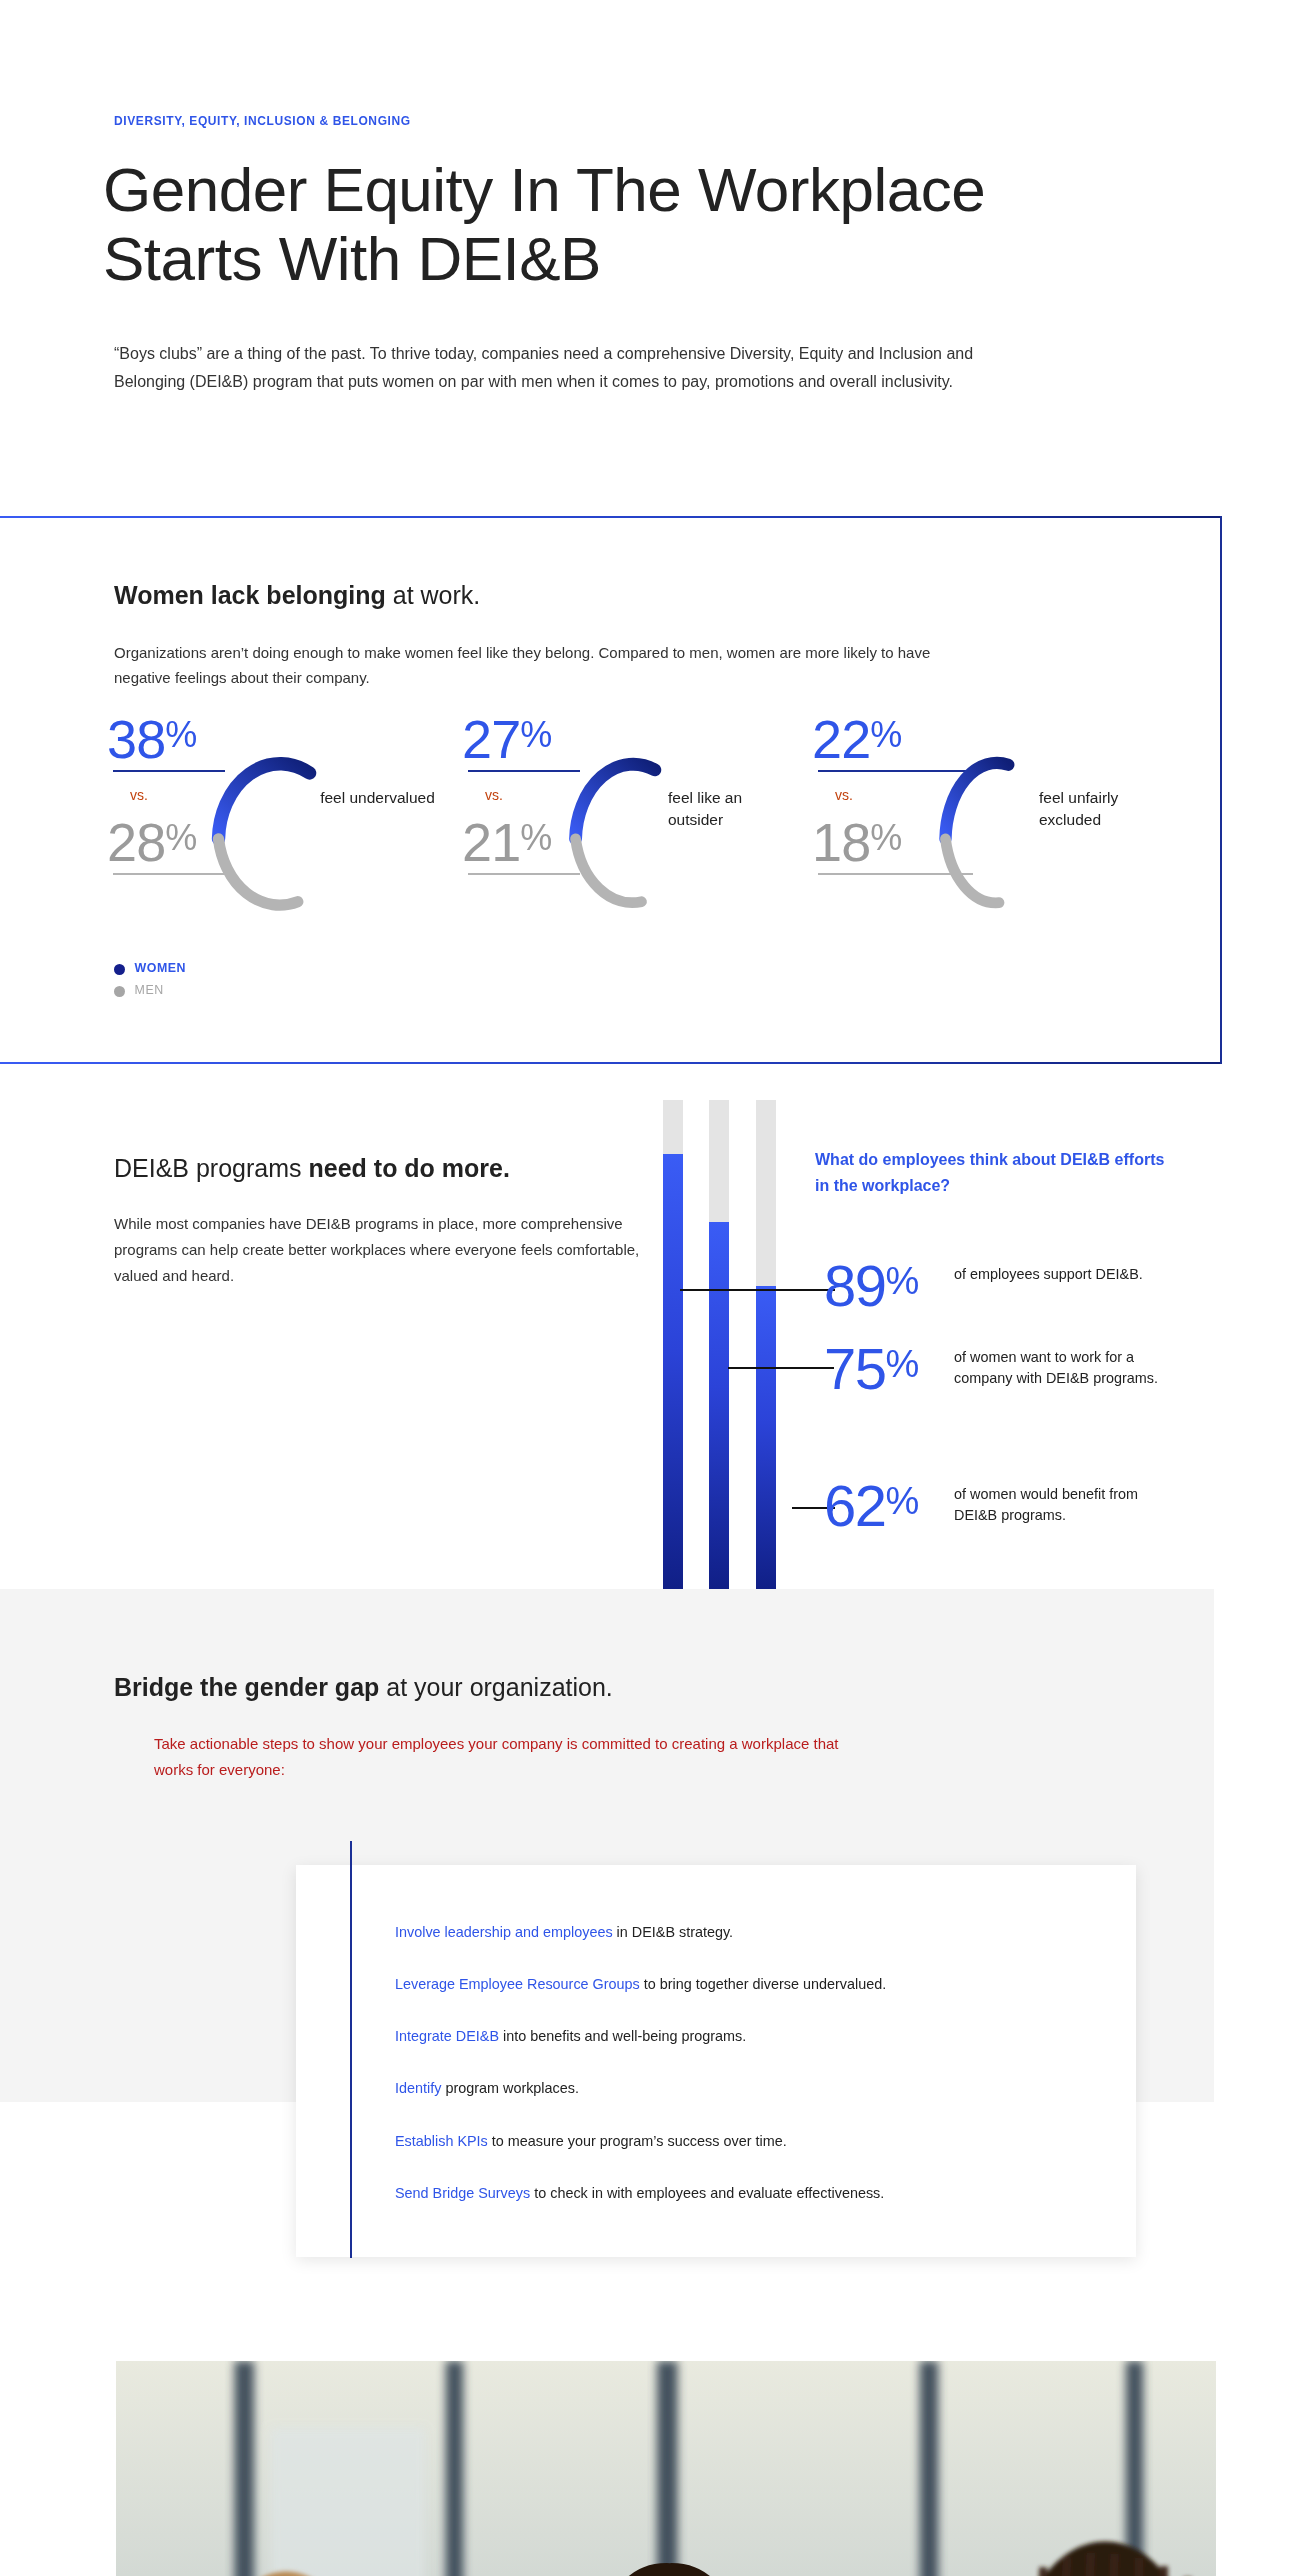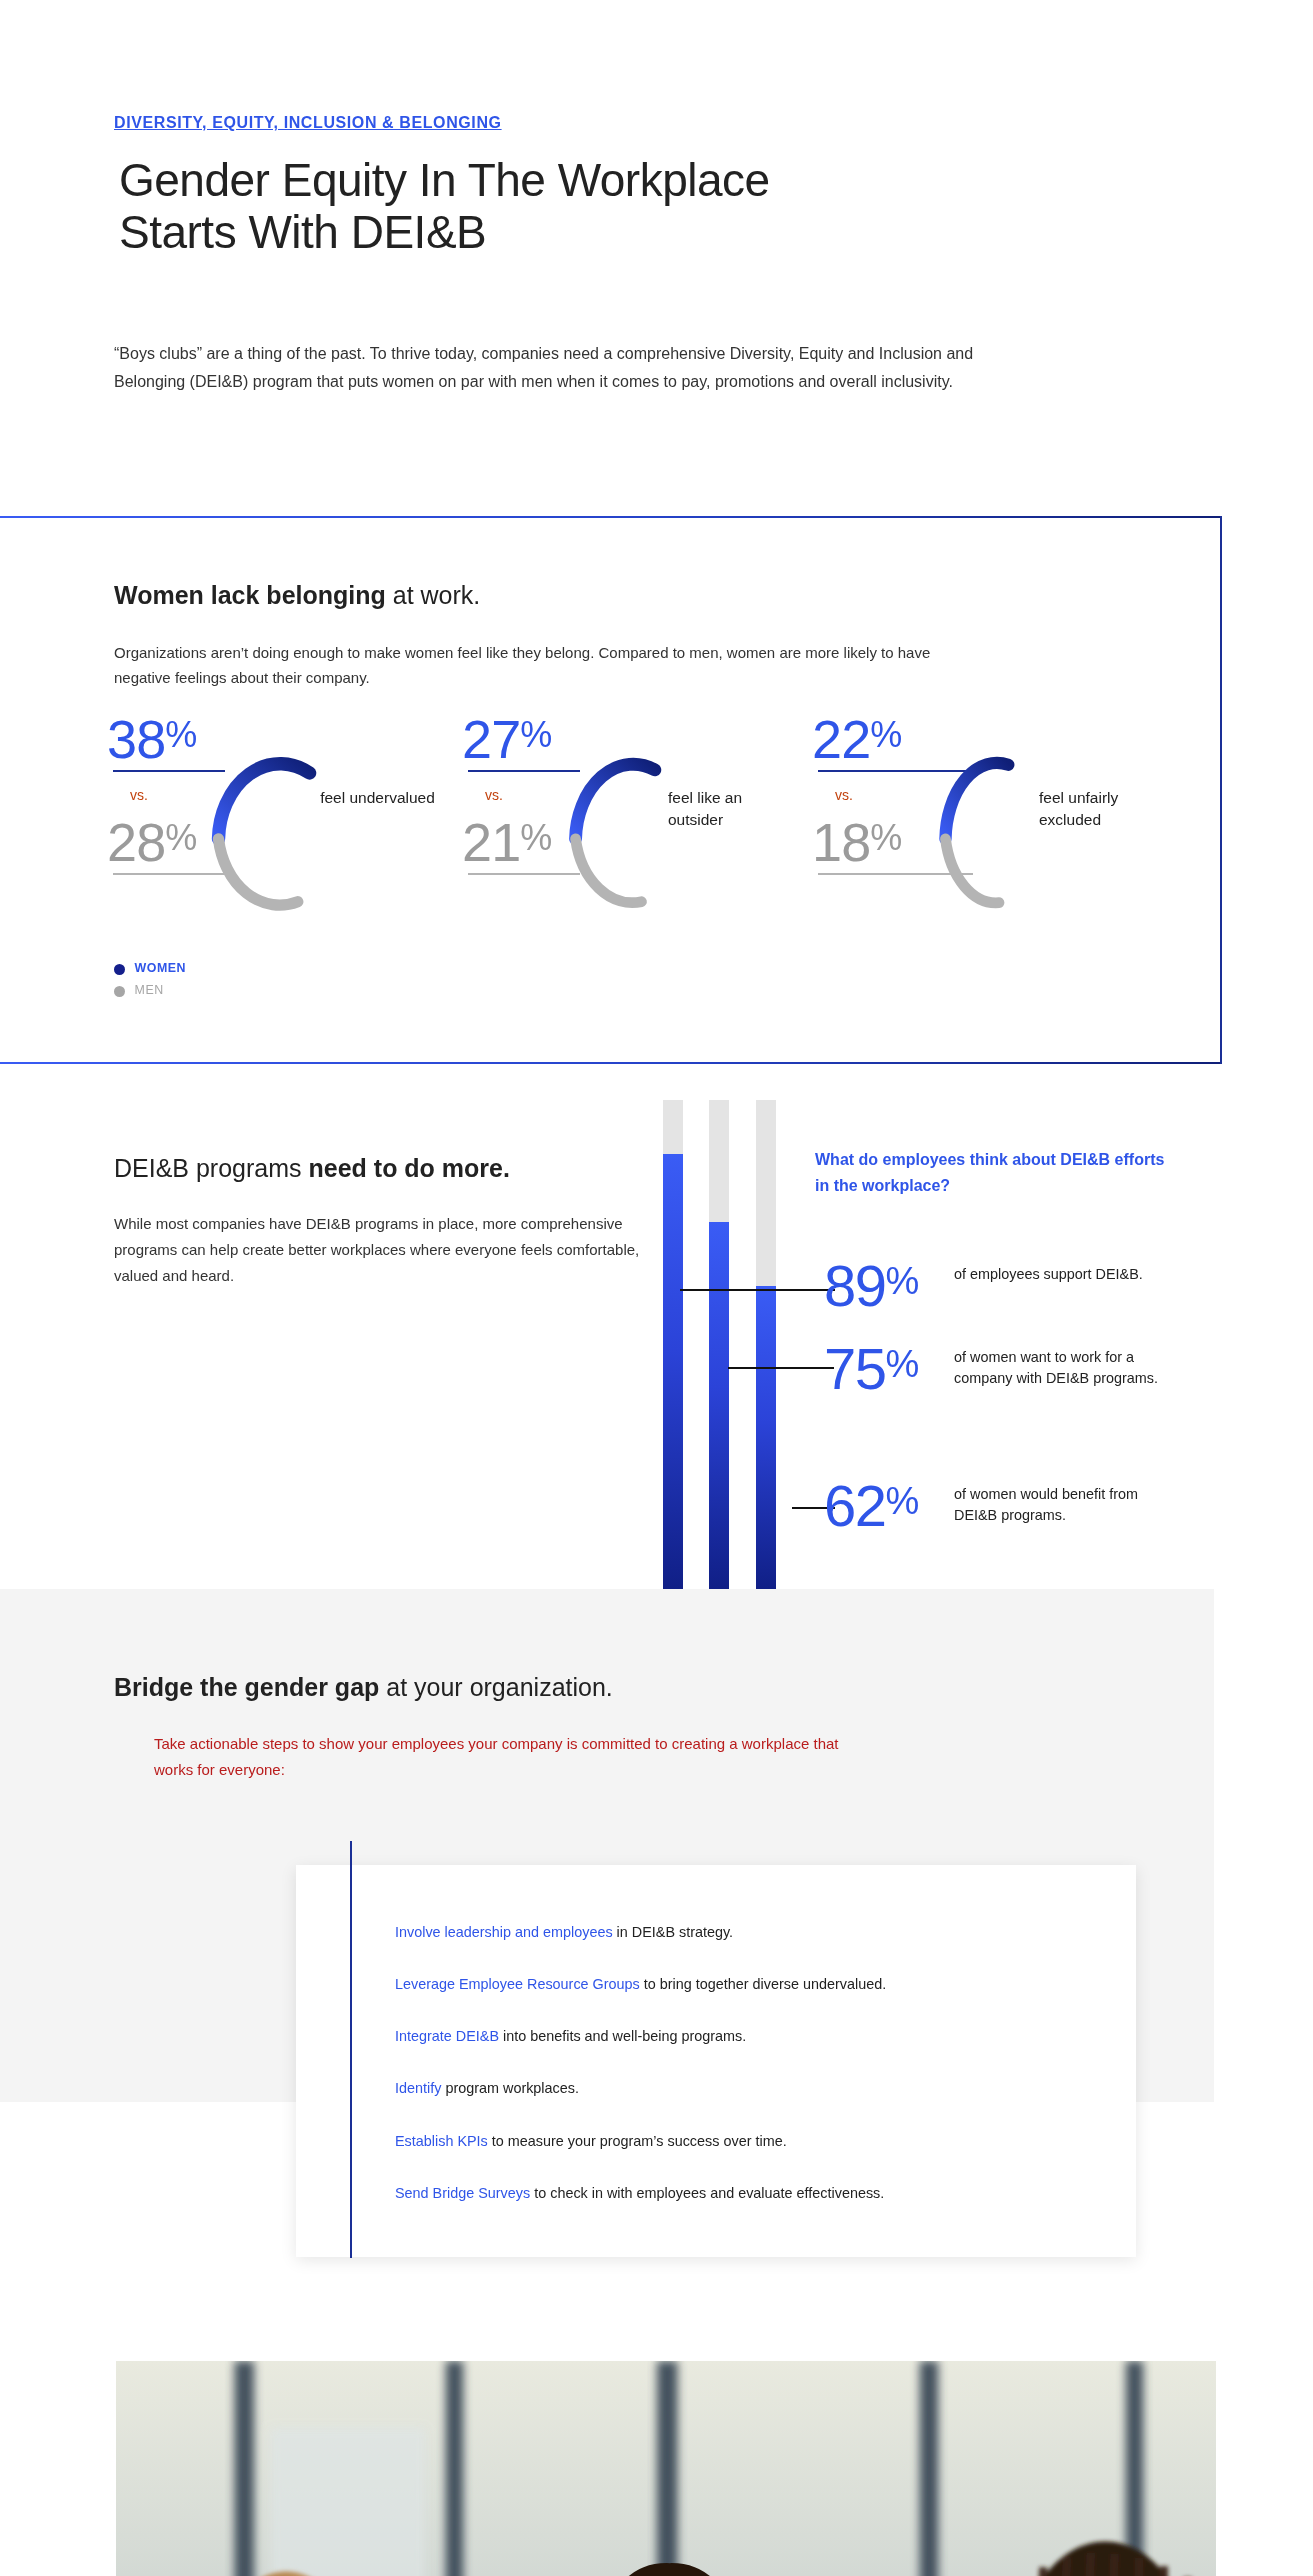--- a/index.html
+++ b/index.html
@@ -7,27 +7,26 @@
   body {
     width:1314px; height:3195px;
     font-family:"Liberation Sans", sans-serif;
     color:#1a1a1a; position:relative; overflow:hidden;
   }
   .page { position:relative; width:1314px; height:3195px; background:#ffffff; }
 
   
   .eyebrow {
     position:absolute; left:114px; top:114px;
-    font-size:16px; font-weight:700; letter-spacing:0.6px;
+    font-size:12px; font-weight:700; letter-spacing:0.6px;
     color:#2f55e8;
-    text-decoration:underline;
   }
   .h1 {
-    position:absolute; left:119px; top:155px; width:1030px;
-    font-size:46px; font-weight:300; line-height:1.12;
+    position:absolute; left:103px; top:155px; width:1030px;
+    font-size:62px; font-weight:300; line-height:1.12;
     letter-spacing:-0.5px; color:#222;
   }
   .lede {
     position:absolute; left:114px; top:340px; width:907px;
     font-size:16px; line-height:1.72; font-weight:400; color:#333;
   }
 
   
   .s1-box {
     position:absolute; left:-20.6px; top:516px;

